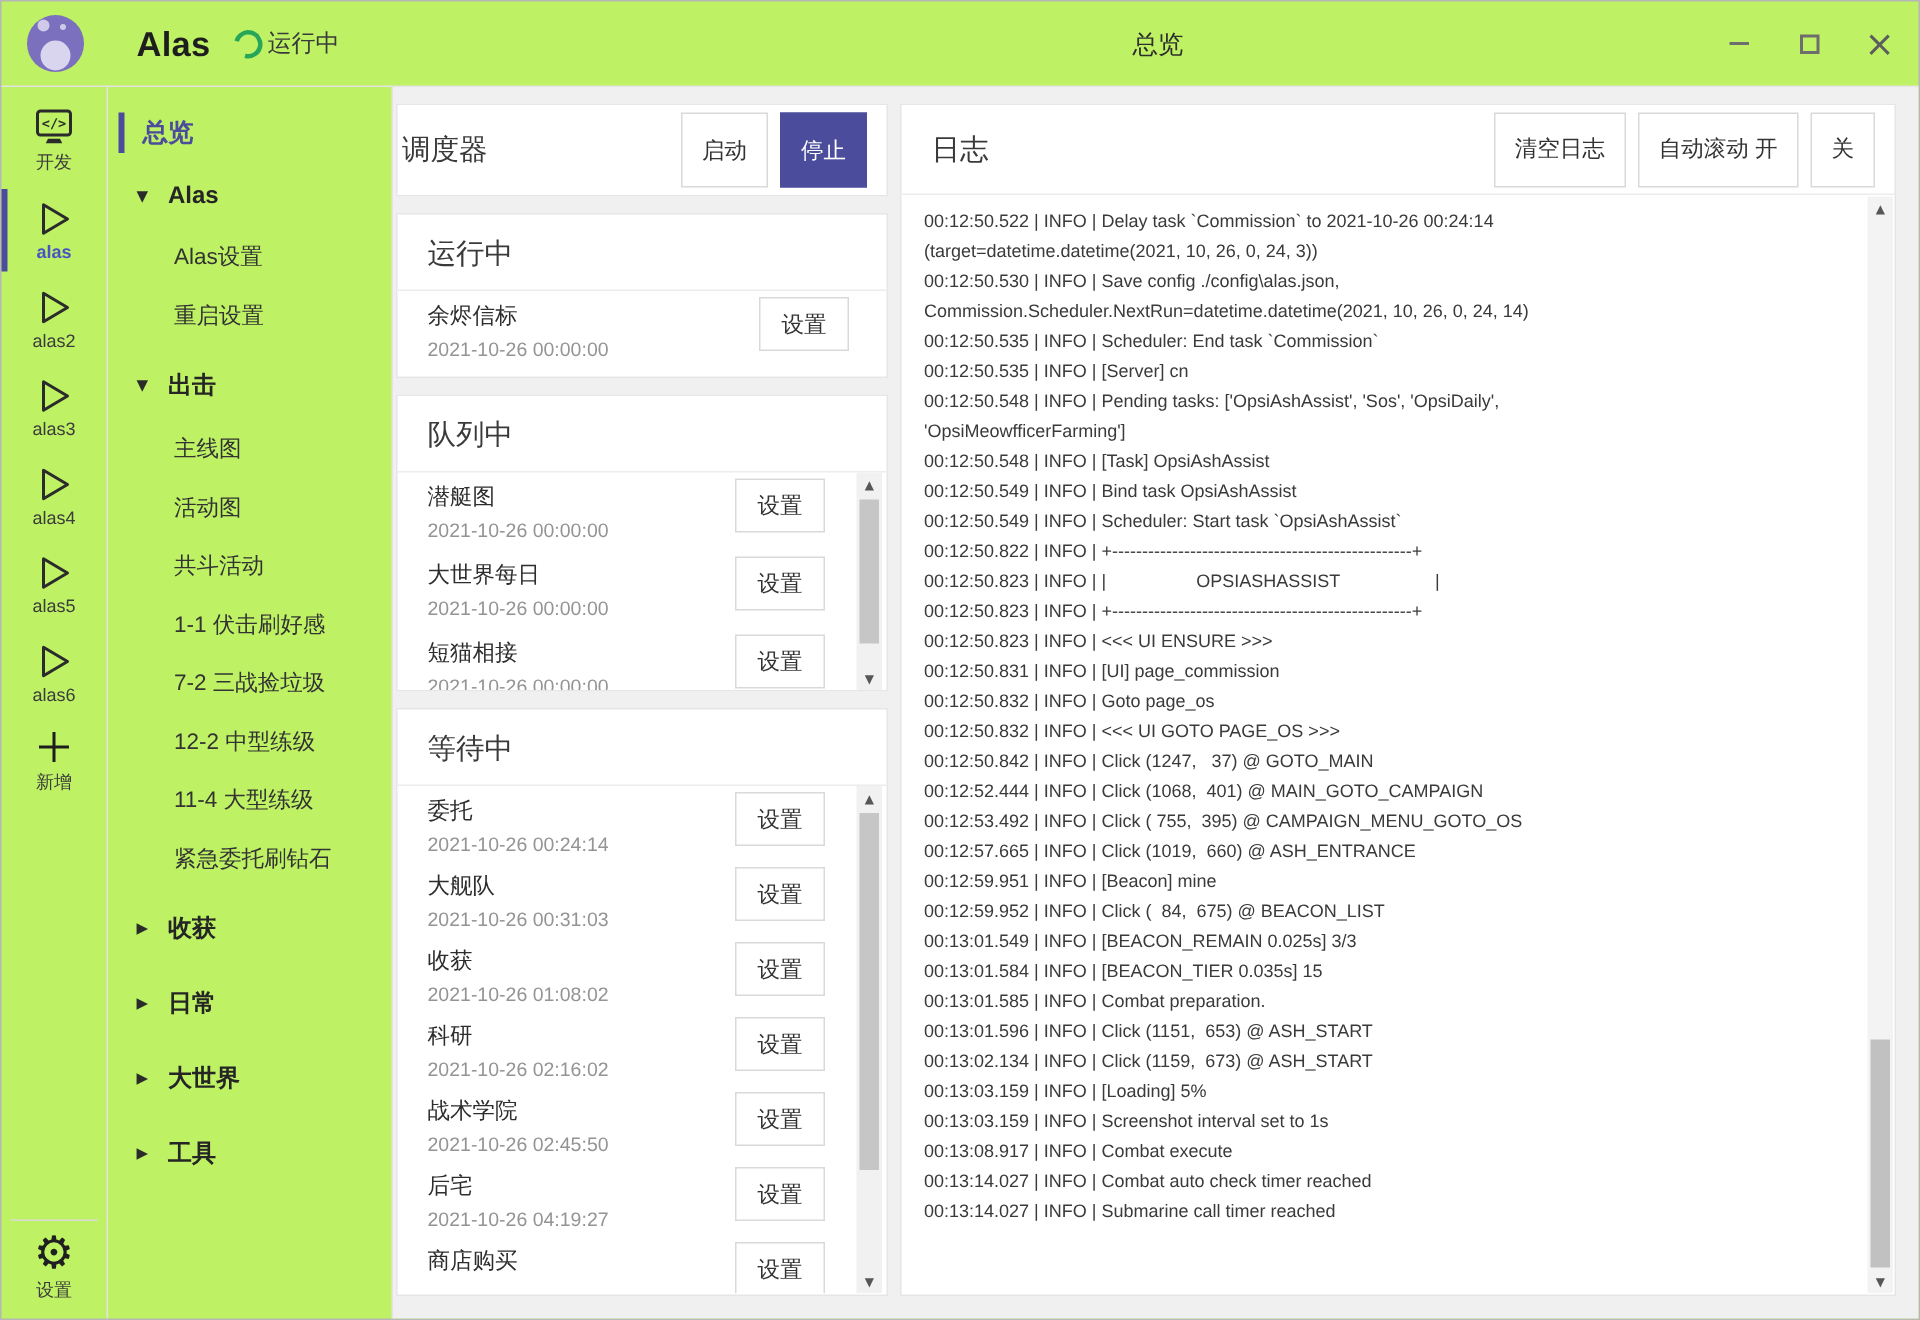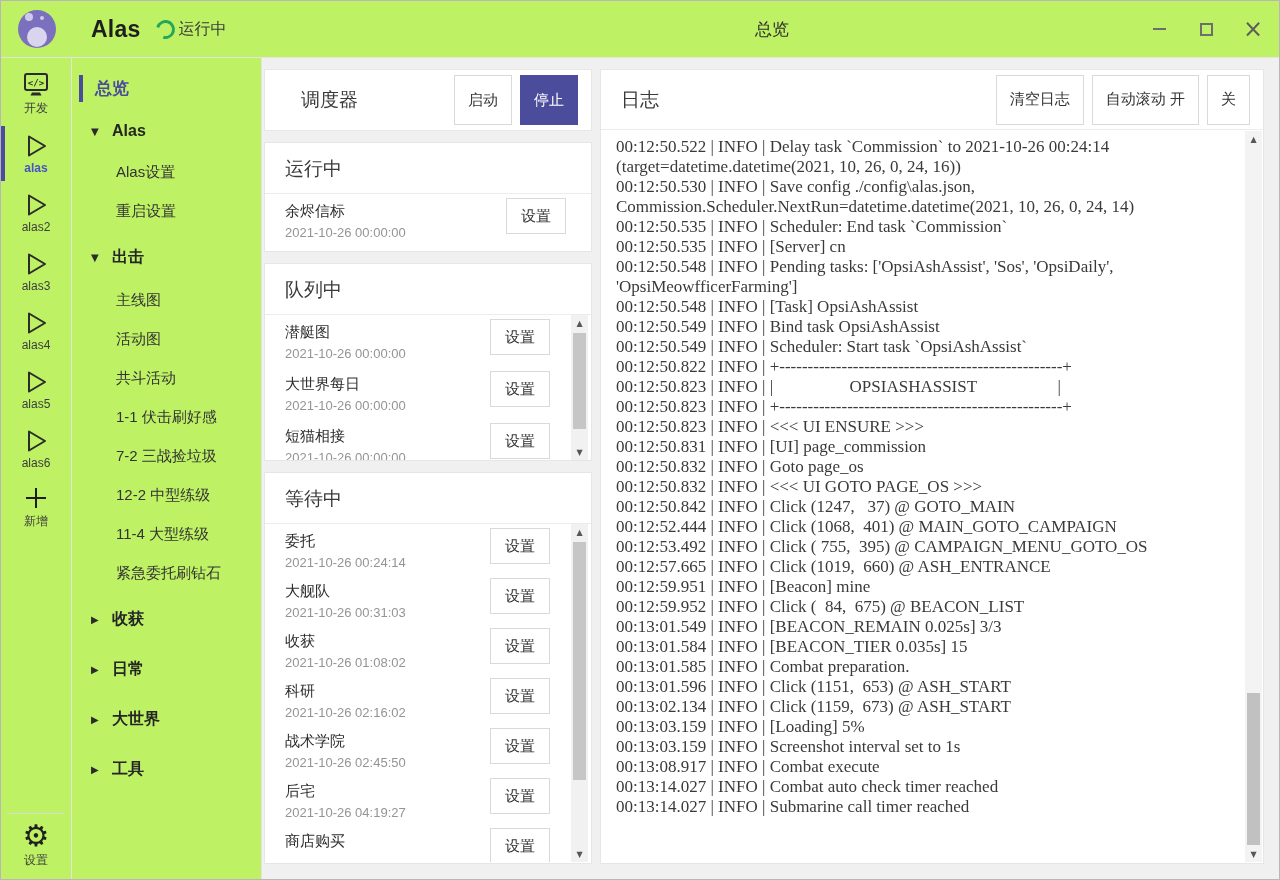--- a/index.html
+++ b/index.html
@@ -54,21 +54,21 @@
   .menu-group-header .arrow{font-size:10px;color:#2b2b2b;width:12px;font-family:"DejaVu Sans",sans-serif;}
   .menu-item{padding:10px 0 10px 44px;font-size:15px;color:#333;line-height:19px;cursor:default;}
 
   
   .content{flex:1;background:var(--content-bg);padding:11px 15px 15px 2px;display:flex;gap:8px;min-width:0;}
   .card{background:#fff;border:1px solid #e6e6e6;}
   .col-left{width:328px;flex:0 0 auto;display:flex;flex-direction:column;}
   .col-right{flex:1;min-width:0;}
 
   .sched-card{height:62px;display:flex;align-items:center;margin-bottom:11px;}
-  .sched-title{font-size:19px;color:#3a3a3a;margin-left:36px;text-align:right;}
+  .sched-title{font-size:19px;color:#3a3a3a;margin-left:3px;text-align:right;}
   .sched-btns{margin-left:auto;margin-right:13px;display:flex;gap:8px;}
   .btn{background:#fff;border:1px solid #d9d9d9;font-size:15px;color:#333;height:50px;padding:0 13px;font-family:inherit;cursor:default;}
   .btn.primary{background:var(--accent);border-color:var(--accent);color:#fff;}
 
   .task-card{position:relative;}
   .card-title{font-size:19px;color:#3a3a3a;padding:13px 20px 11px;border-bottom:1px solid #ececec;}
   .task-list{position:relative;overflow:hidden;}
   .running-card{height:110px;margin-bottom:11px;}
   .running-card .task-list{height:57px;}
   .queue-card{height:198px;margin-bottom:11px;}
@@ -95,21 +95,21 @@
   .queue-card .thumb{top:18px;height:96px;}
   .waiting-card .thumb{top:18px;height:238px;}
 
   
   .log-card{height:100%;display:flex;flex-direction:column;}
   .log-header{height:60px;flex:0 0 auto;display:flex;align-items:center;border-bottom:1px solid #ececec;padding:0 13px 0 20px;}
   .log-title{font-size:19px;color:#3a3a3a;}
   .log-btns{margin-left:auto;display:flex;gap:8px;}
   .log-body{flex:1;position:relative;overflow:hidden;}
   .log-lines{padding:7px 34px 7px 15px;}
-  .log-line{font-family:Liberation Serif, serif;font-size:17px;line-height:20px;color:var(--log-text);white-space:pre;}
+  .log-line{font-family:Liberation Sans, sans-serif;font-size:12px;line-height:20px;color:var(--log-text);white-space:pre;}
   .log-scroll{right:1px;top:1px;bottom:1px;background:#f3f3f3;}
   .log-scroll .thumb{bottom:17px;height:152px;background:#c1c1c1;}
 </style>
 </head>
 <body>
 
 <div class="app">
 
   <header class="titlebar">
     <div class="logo">
@@ -388,21 +388,21 @@
             <div class="log-title">日志</div>
             <div class="log-btns">
               <button class="btn">清空日志</button>
               <button class="btn">自动滚动 开</button>
               <button class="btn">关</button>
             </div>
           </div>
           <div class="log-body">
             <div class="log-lines">
                 <div class="log-line">00:12:50.522 | INFO | Delay task `Commission` to 2021-10-26 00:24:14</div>
-                <div class="log-line">(target=datetime.datetime(2021, 10, 26, 0, 24, 16))</div>
+                <div class="log-line">(target=datetime.datetime(2021, 10, 26, 0, 24, 3))</div>
                 <div class="log-line">00:12:50.530 | INFO | Save config ./config\alas.json,</div>
                 <div class="log-line">Commission.Scheduler.NextRun=datetime.datetime(2021, 10, 26, 0, 24, 14)</div>
                 <div class="log-line">00:12:50.535 | INFO | Scheduler: End task `Commission`</div>
                 <div class="log-line">00:12:50.535 | INFO | [Server] cn</div>
                 <div class="log-line">00:12:50.548 | INFO | Pending tasks: ['OpsiAshAssist', 'Sos', 'OpsiDaily',</div>
                 <div class="log-line">'OpsiMeowfficerFarming']</div>
                 <div class="log-line">00:12:50.548 | INFO | [Task] OpsiAshAssist</div>
                 <div class="log-line">00:12:50.549 | INFO | Bind task OpsiAshAssist</div>
                 <div class="log-line">00:12:50.549 | INFO | Scheduler: Start task `OpsiAshAssist`</div>
                 <div class="log-line">00:12:50.822 | INFO | +--------------------------------------------------+</div>

